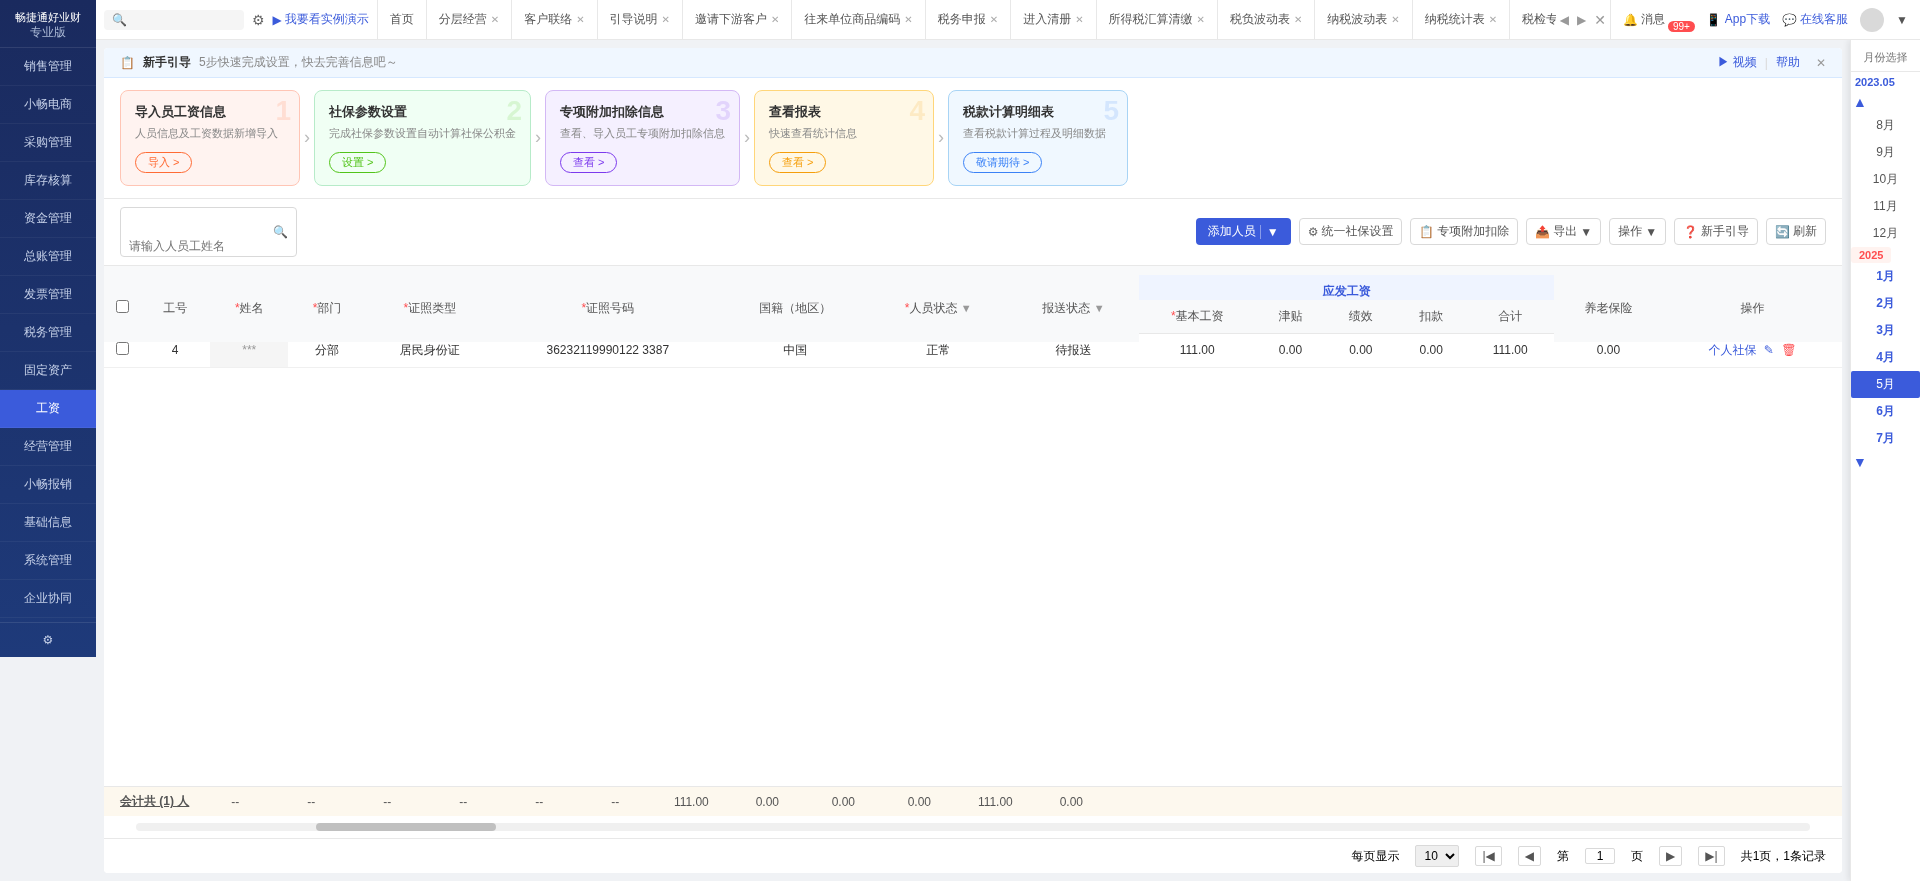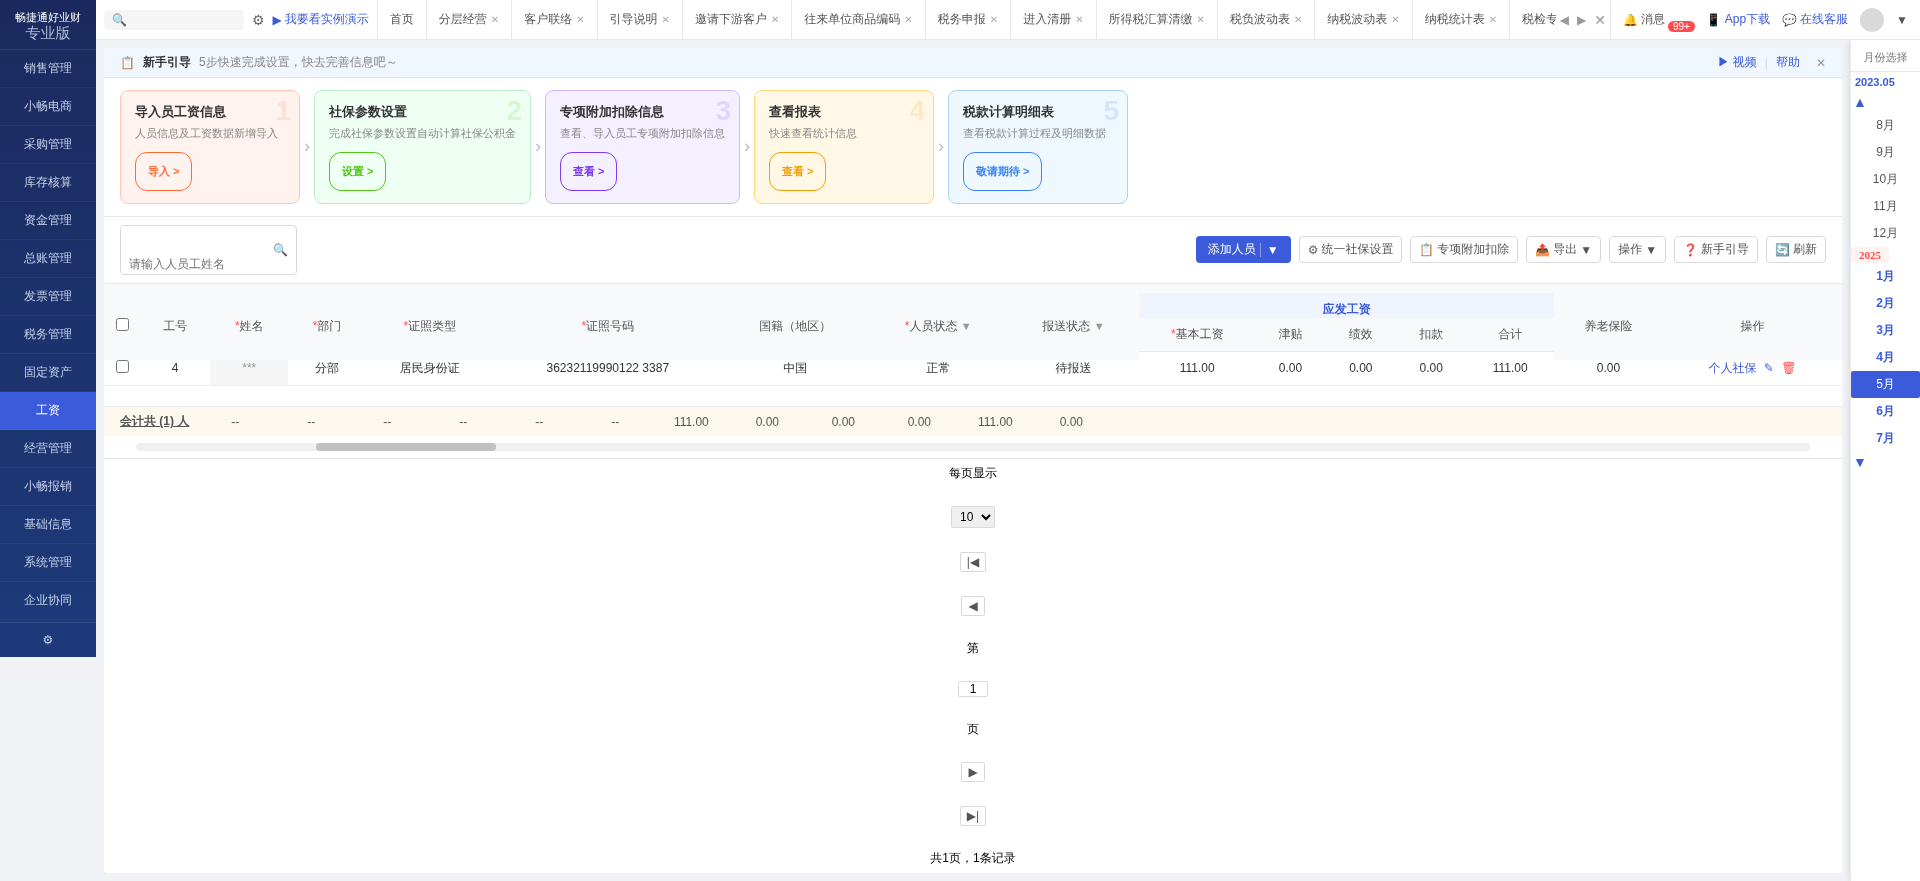--- a/index.html
+++ b/index.html
@@ -10,21 +10,21 @@
       position: fixed; left: 0; top: 0; width: 96px; height: 657px;
       background: linear-gradient(180deg, #1a2a5e 0%, #1e3a7a 100%);
       display: flex; flex-direction: column; align-items: center;
       z-index: 100;
     }
     .sidebar-logo {
       width: 100%; padding: 10px 8px 6px; text-align: center;
       border-bottom: 1px solid rgba(255,255,255,0.1);
     }
     .sidebar-logo .logo-text { color: #fff; font-size: 11px; line-height: 1.3; }
-    .sidebar-logo .edition { color: #aab8d4; font-size: 15px; }
+    .sidebar-logo .edition { color: #aab8d4; font-size: 12px; }
     .sidebar-menu { flex: 1; width: 100%; overflow-y: auto; }
     .sidebar-item {
       width: 100%; padding: 10px 4px; text-align: center; cursor: pointer;
       color: #c5d0e8; font-size: 12px; border-bottom: 1px solid rgba(255,255,255,0.05);
       transition: background 0.2s;
     }
     .sidebar-item.active { background: #3b5bdb; color: #fff; text-align: center; }
     .sidebar-item .dot { display: inline-block; width: 6px; height: 6px; background: #ff4d4f; border-radius: 50%; margin-right: 2px; }
     .sidebar-bottom {
       width: 100%; padding: 10px 4px; text-align: center;
@@ -90,22 +90,22 @@
       opacity: 0.15;
     }
     .step-card.s1 .step-num { color: #ff6b35; }
     .step-card.s2 .step-num { color: #52c41a; }
     .step-card.s3 .step-num { color: #7c3aed; }
     .step-card.s4 .step-num { color: #f59e0b; }
     .step-card.s5 .step-num { color: #3b82f6; }
     .step-title { font-size: 13px; font-weight: bold; color: #333; }
     .step-desc { font-size: 11px; color: #888; line-height: 1.5; }
     .step-btn {
-      margin-top: 6px; padding: 11px 12px; border-radius: 12px; font-size: 11px;
-      cursor: pointer; border: none; display: inline-block; align-self: flex-start; font-weight: bold;
+      margin-top: 6px; padding: 2px 12px; border-radius: 12px; font-size: 11px;
+      cursor: pointer; border: none; display: inline-block; align-self: flex-start;
     }
     .step-btn.orange { background: #fff3f0; border: 1px solid #ff6b35; color: #ff6b35; }
     .step-btn.green { background: #f0fff4; border: 1px solid #52c41a; color: #52c41a; }
     .step-btn.purple { background: #f5f0ff; border: 1px solid #7c3aed; color: #7c3aed; }
     .step-btn.yellow { background: #fff8e6; border: 1px solid #f59e0b; color: #f59e0b; }
     .step-btn.blue { background: #f0f8ff; border: 1px solid #3b82f6; color: #3b82f6; }
     .step-arrow { color: #bbb; font-size: 18px; margin: 0 4px; align-self: center; }
 
     
     .toolbar {
@@ -150,21 +150,21 @@
       display: flex; align-items: center; padding: 6px 16px; gap: 16px;
       font-size: 12px; color: #555;
     }
     .table-footer .total-label { font-weight: bold; text-decoration: underline; }
     .table-footer .val { min-width: 60px; text-align: center; }
 
     
     .pagination {
       background: #fff; border-top: 1px solid #e8e8e8;
       display: flex; align-items: center; justify-content: flex-end;
-      padding: 6px 16px; gap: 24px; font-size: 12px; flex-direction: column;
+      padding: 6px 16px; gap: 16px; font-size: 12px;
     }
     .pagination .pg-btn {
       padding: 2px 6px; border: 1px solid #d9d9d9; border-radius: 2px;
       cursor: pointer; background: #fff; color: #555;
     }
     .pagination .pg-btn:disabled { color: #d9d9d9; cursor: not-allowed; }
     .pagination select {
       border: 1px solid #d9d9d9; border-radius: 2px; padding: 2px 4px;
     }
     .scrollbar-track {
@@ -535,21 +535,21 @@
 
 <div class="month-panel">
   <div class="panel-title">月份选择</div>
   <div class="year-label">2023.05</div>
   <div class="up-arrow">▲</div>
   <div class="month-item"><span>8月</span></div>
   <div class="month-item"><span>9月</span></div>
   <div class="month-item"><span>10月</span></div>
   <div class="month-item"><span>11月</span></div>
   <div class="month-item"><span>12月</span></div>
-  <div class="year-label" style="color:#ff4d4f; background:#fff3f0; padding:2px 8px; border-radius:3px;font-family:Liberation Serif, serif;">2025</div>
+  <div class="year-label" style="color:#ff4d4f; background:#fff3f0; padding:2px 8px; border-radius:3px;">2025</div>
   <div class="month-item current-year"><span>1月</span></div>
   <div class="month-item current-year"><span>2月</span></div>
   <div class="month-item current-year"><span>3月</span></div>
   <div class="month-item current-year"><span>4月</span></div>
   <div class="month-item active"><span>5月</span></div>
   <div class="month-item current-year"><span>6月</span></div>
   <div class="month-item current-year"><span>7月</span></div>
   <div class="down-arrow">▼</div>
 </div>
 

